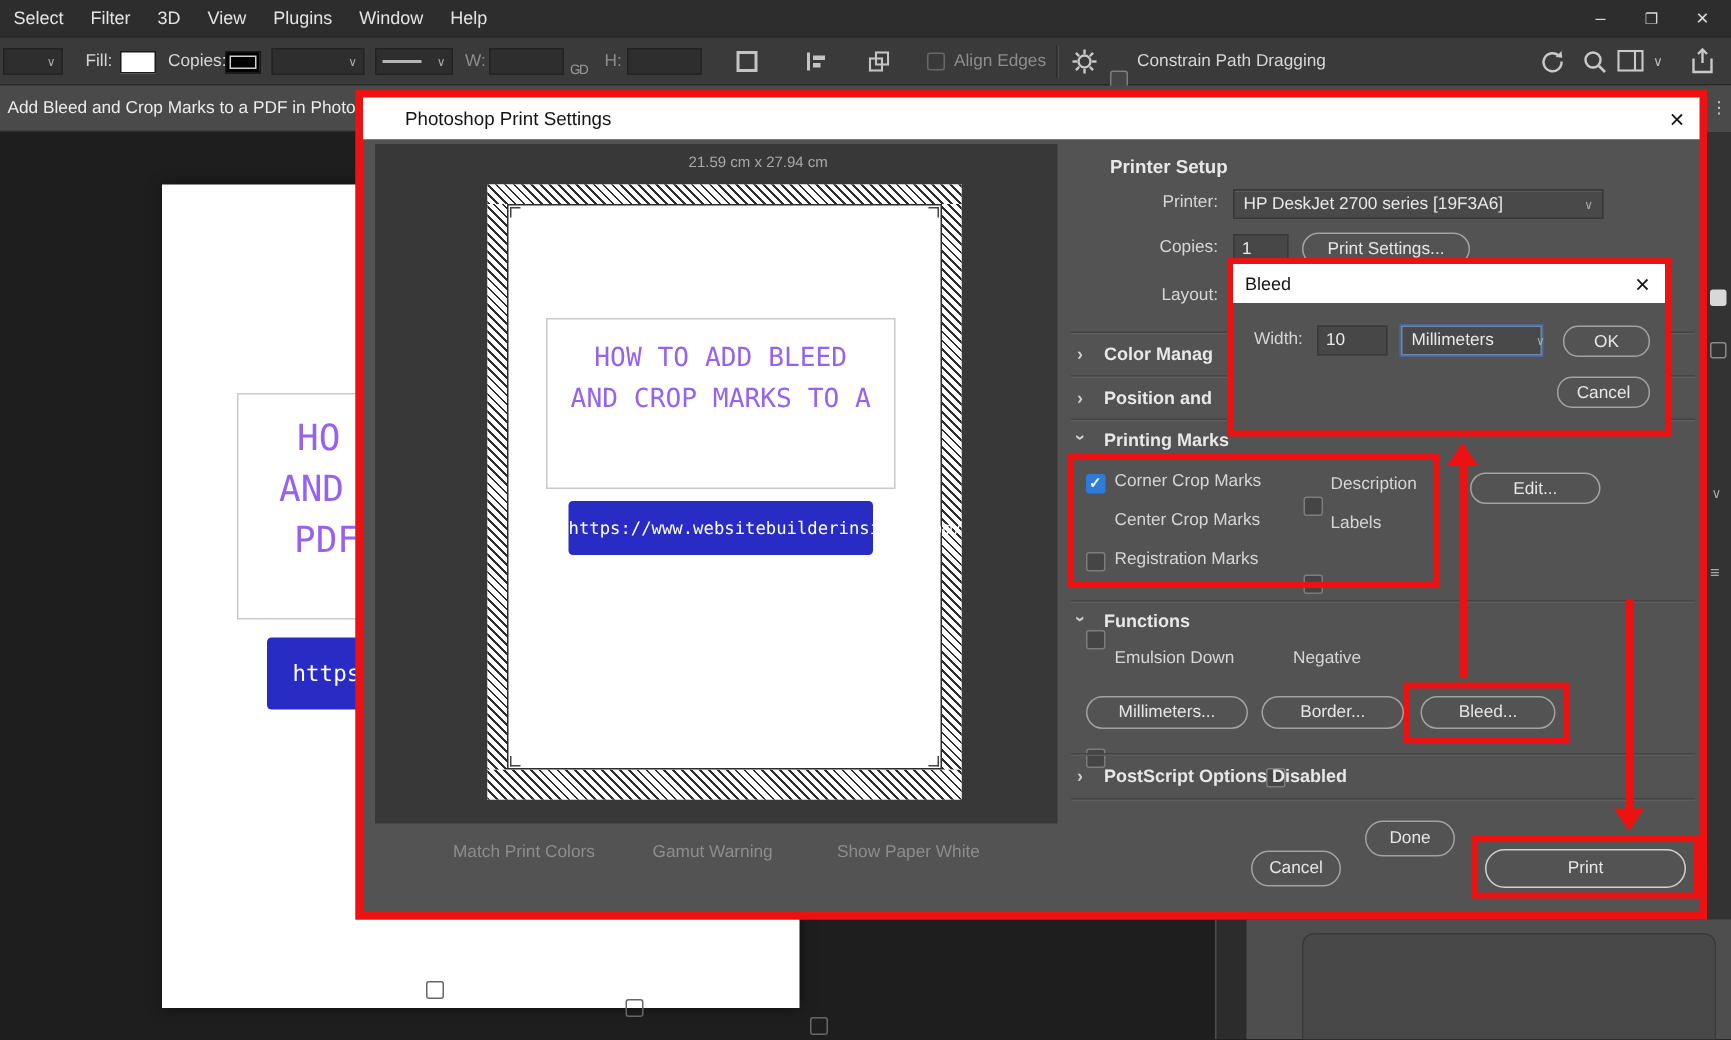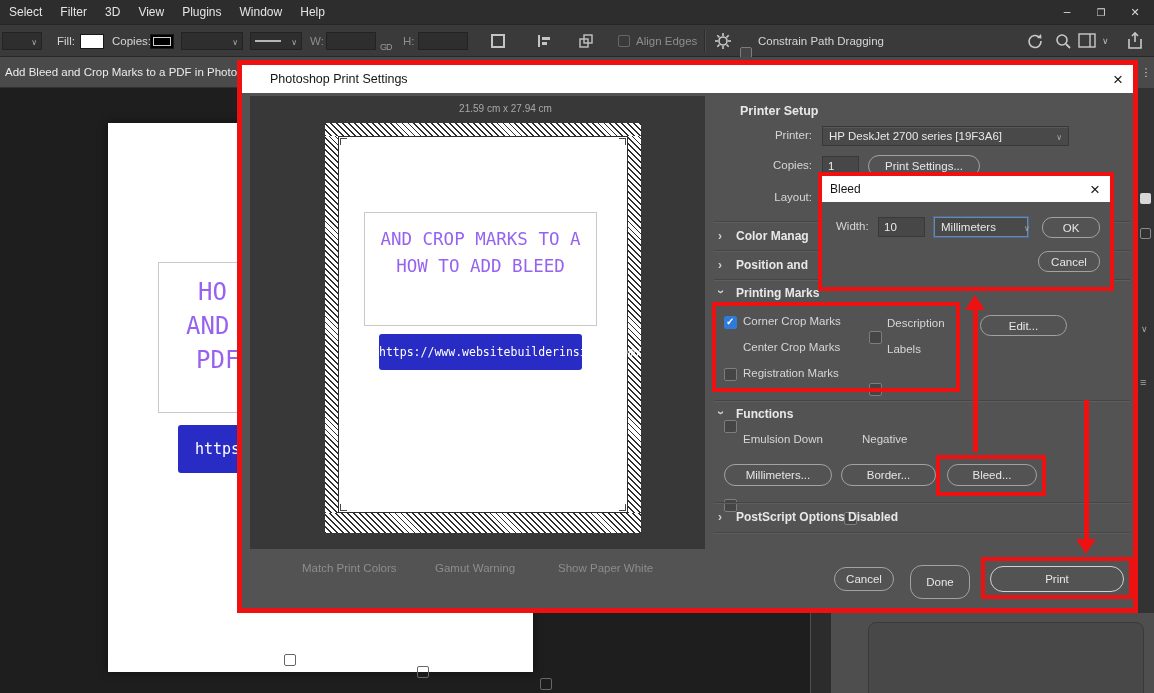--- a/index.html
+++ b/index.html
@@ -209,22 +209,22 @@
           <div class="abs hatch" style="left:0;top:0;width:316px;height:13px;"></div>
           <div class="abs hatch" style="left:0;top:390px;width:316px;height:20px;"></div>
           <div class="abs hatch" style="left:0;top:13px;width:13px;height:377px;"></div>
           <div class="abs hatch" style="left:303px;top:13px;width:13px;height:377px;"></div>
           <div class="abs sheet-inner">
             <div class="abs cropmark" style="left:1px;top:1px;border-left:1px solid #444;border-top:1px solid #444;"></div>
             <div class="abs cropmark" style="right:1px;top:1px;border-right:1px solid #444;border-top:1px solid #444;"></div>
             <div class="abs cropmark" style="left:1px;bottom:1px;border-left:1px solid #444;border-bottom:1px solid #444;"></div>
             <div class="abs cropmark" style="right:1px;bottom:1px;border-right:1px solid #444;border-bottom:1px solid #444;"></div>
             <div class="abs doc-card" style="left:25px;top:75px;width:233px;height:114px;padding-top:13px;text-align:center;">
+              <div class="mono purple" style="font-size:17.5px;line-height:27px;">HOW TO ADD BLEED</div>
               <div class="mono purple" style="font-size:17.5px;line-height:27px;">AND CROP MARKS TO A</div>
-              <div class="mono purple" style="font-size:17.5px;line-height:27px;">HOW TO ADD BLEED</div>
             </div>
             <div class="abs blue-btn mono" style="left:40px;top:197px;width:203px;height:36px;font-size:11.5px;line-height:36px;text-align:center;">https://www.websitebuilderinsider.com/</div>
           </div>
         </div>
       </div>
 
       <span class="abs sect" style="left:498px;top:11px;font-size:12.5px;">Printer Setup</span>
       <span class="abs lbl" style="left:480px;top:36px;width:90px;text-align:right;">Printer:</span>
       <div class="abs psdd" style="left:580px;top:33px;width:247px;height:20px;">
         <span>HP DeskJet 2700 series [19F3A6]</span>
@@ -275,21 +275,21 @@
       <span class="abs sect" style="left:494px;top:417px;">PostScript Options Disabled</span>
       <div class="abs hr" style="left:472px;top:439px;width:416px;"></div>
 
       <div class="abs cb small faded" style="left:42px;top:470px;"></div>
       <span class="abs lbl dim" style="left:60px;top:469px;">Match Print Colors</span>
       <div class="abs cb small faded" style="left:175px;top:470px;"></div>
       <span class="abs lbl dim" style="left:193px;top:469px;">Gamut Warning</span>
       <div class="abs cb small faded" style="left:298px;top:470px;"></div>
       <span class="abs lbl dim" style="left:316px;top:469px;">Show Paper White</span>
       <div class="abs psbtn" style="left:592px;top:474px;width:60px;height:24px;border-radius:12px;">Cancel</div>
-      <div class="abs psbtn" style="left:668px;top:472px;width:60px;height:34px;border-radius:12px;">Done</div>
+      <div class="abs psbtn" style="left:668px;top:454px;width:60px;height:24px;border-radius:12px;">Done</div>
       <div class="abs psbtn bright" style="left:748px;top:473px;width:134px;height:26px;border-radius:13px;">Print</div>
 
       <div id="bleeddlg" class="abs">
         <div class="dlg-title">
           <span>Bleed</span>
           <span class="x-icon"></span>
         </div>
         <div class="abs" style="left:0;top:26px;width:288px;height:85px;">
           <span class="abs lbl" style="left:14px;top:18px;">Width:</span>
           <div class="abs psinput" style="left:56px;top:15px;width:47px;height:20px;">10</div>

